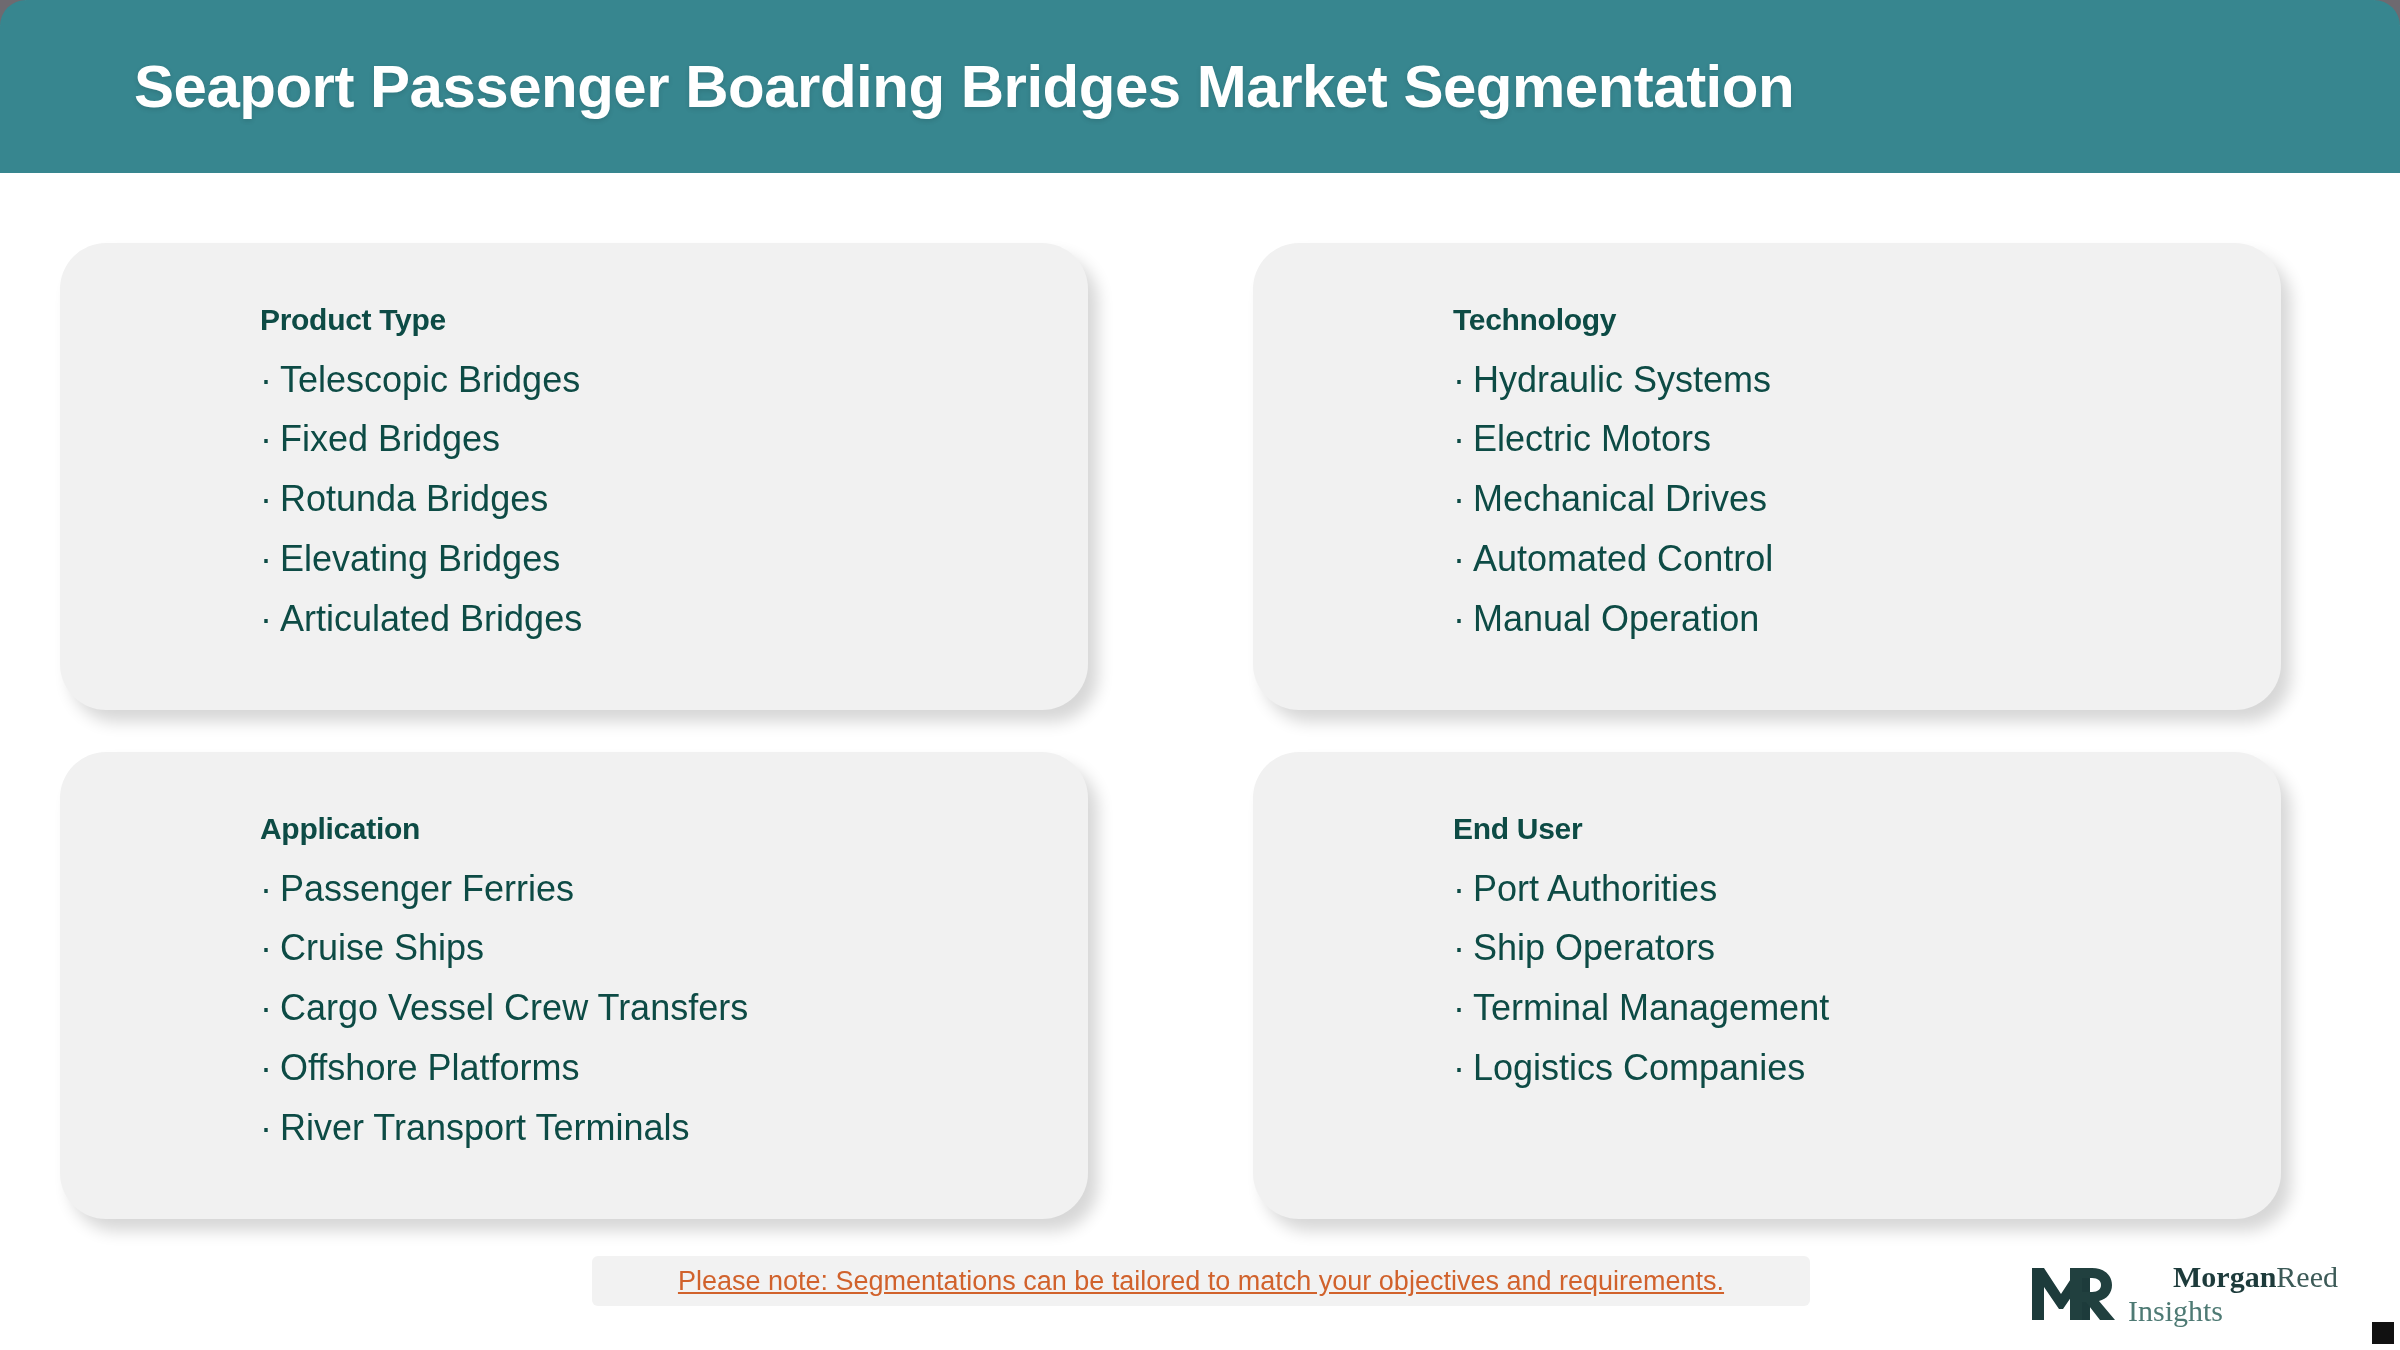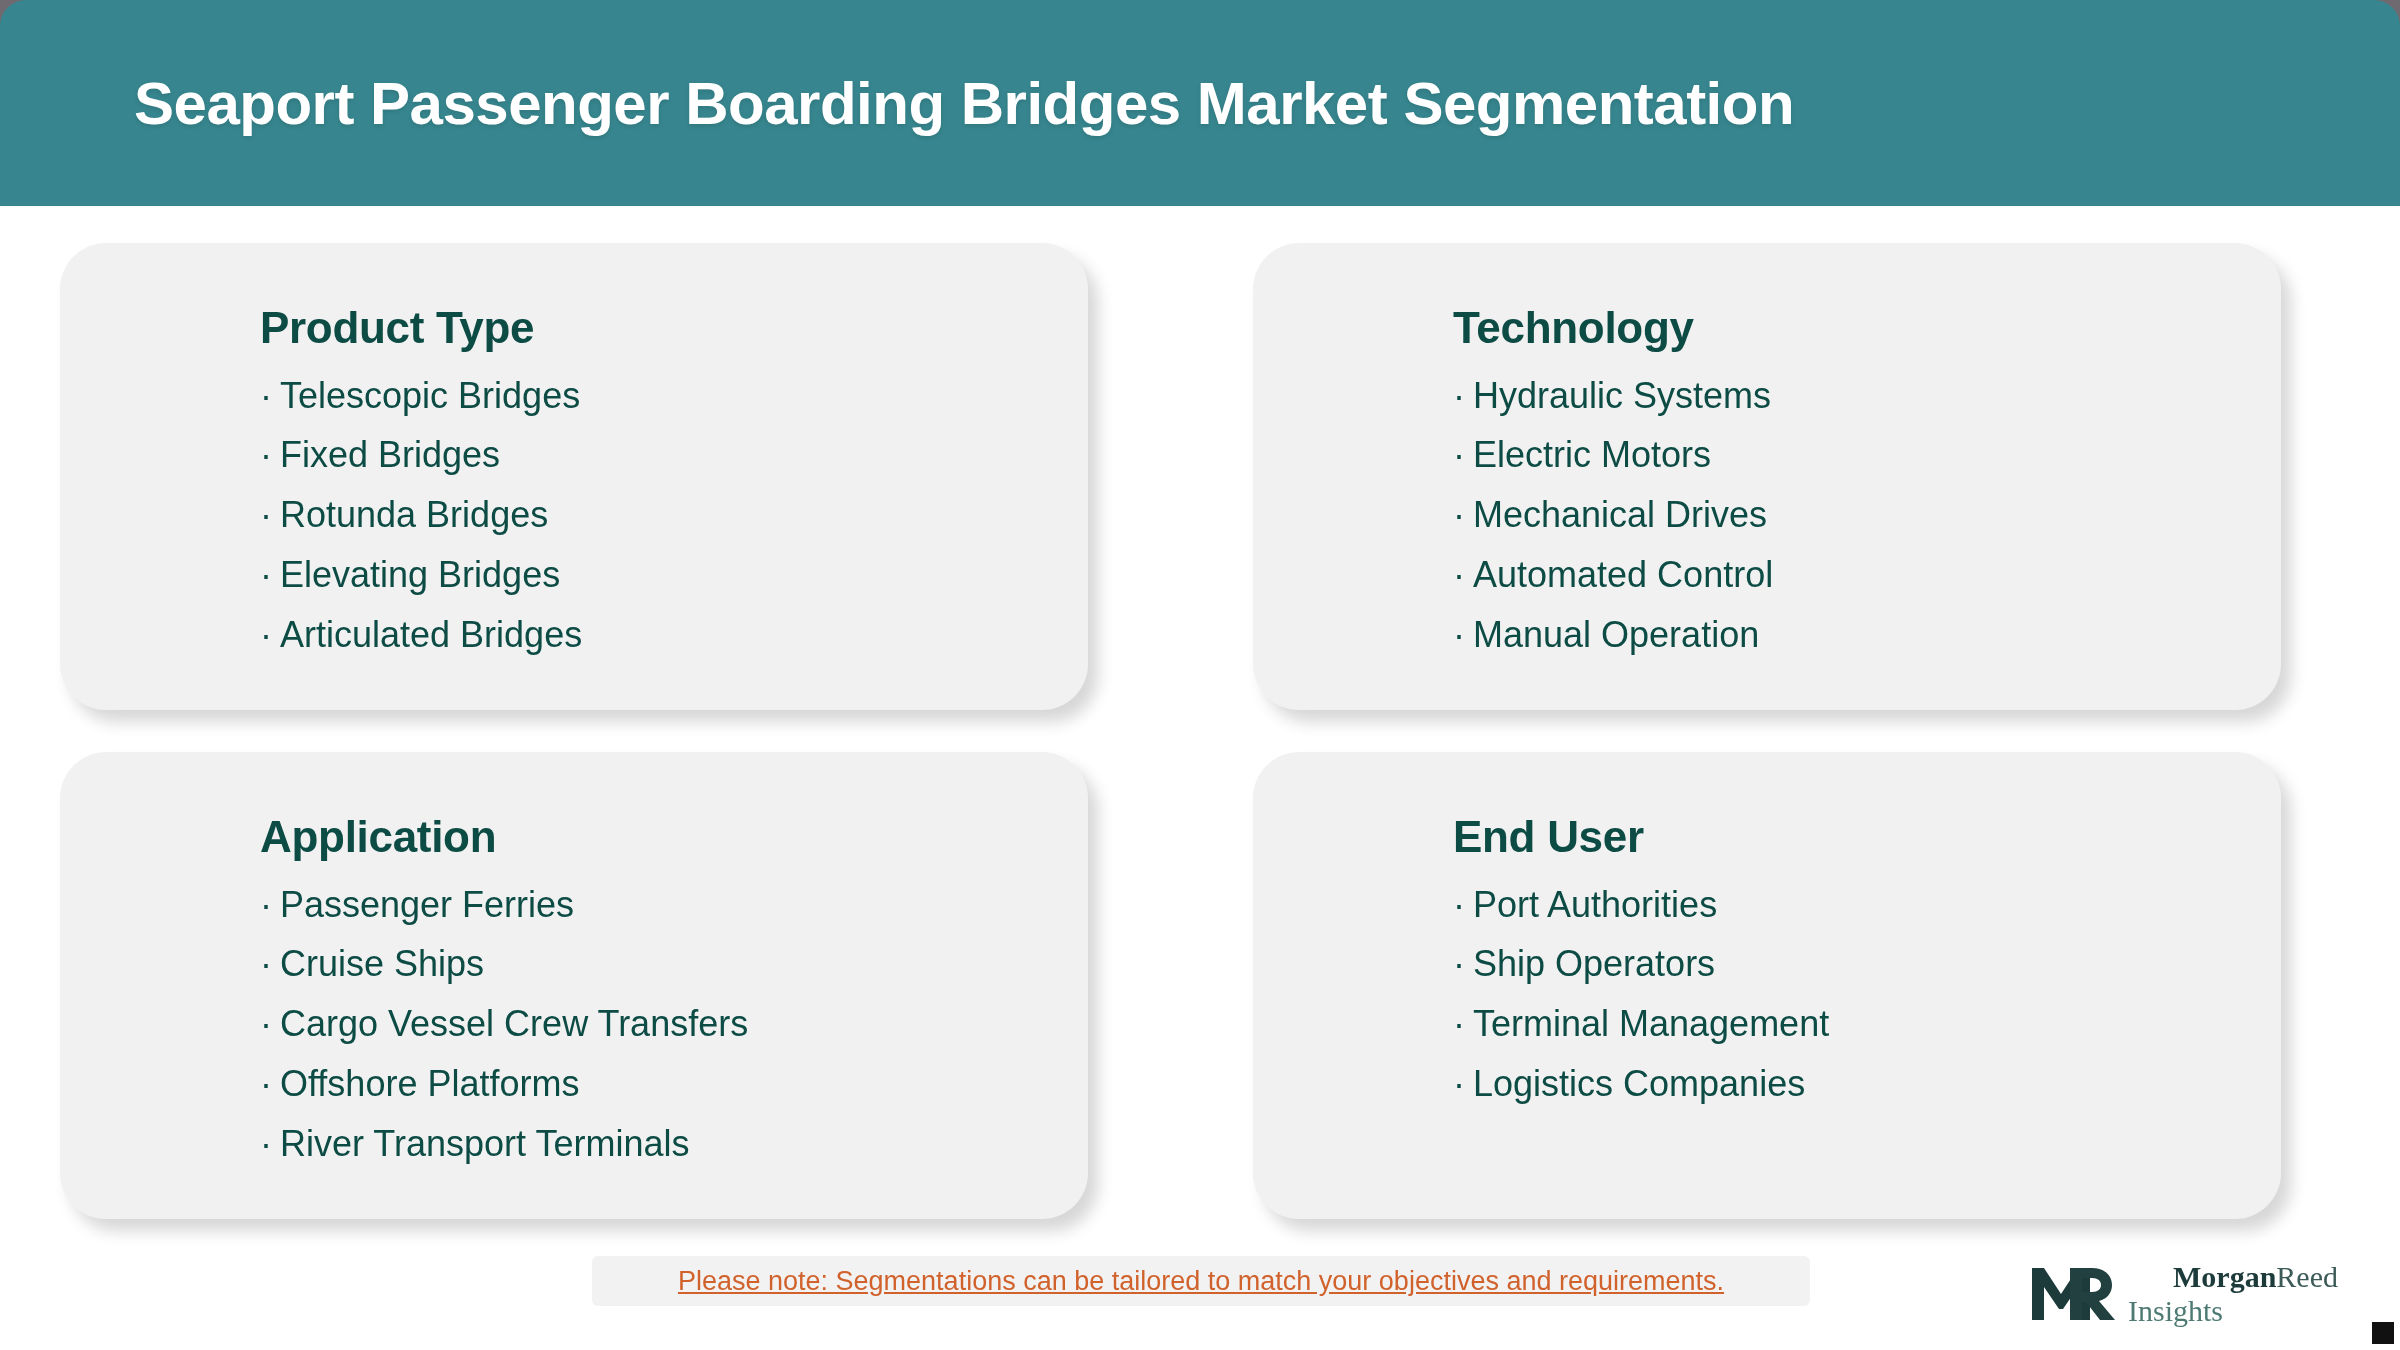--- a/index.html
+++ b/index.html
@@ -38,21 +38,21 @@
     width: 22px; height: 22px;
     background: #111111;
     clip-path: none;
   }
 
   
   .header {
     position: absolute;
     top: 0; left: 0;
     width: 2400px;
-    height: 206px;
+    height: 173px;
     background: #37868f;
     border-top-left-radius: 26px;
     border-top-right-radius: 26px;
     display: flex;
     align-items: center;
     box-sizing: border-box;
     padding-left: 134px;
   }
   .header-title {
     color: #ffffff;
@@ -81,21 +81,21 @@
     background: #f1f1f1;
     border-radius: 46px;
     box-sizing: border-box;
     padding: 60px 70px 40px 200px;
     box-shadow: 10px 12px 16px rgba(0,0,0,0.16);
     position: relative;
   }
 
   .card-title {
     color: #0d4b45;
-    font-size: 44px;
+    font-size: 30px;
     font-weight: bold;
     letter-spacing: -0.3px;
     margin: 0 0 12px 0;
     line-height: 1.15;
   }
 
   .card-list {
     list-style: none;
     margin: 0;
     padding: 0;

